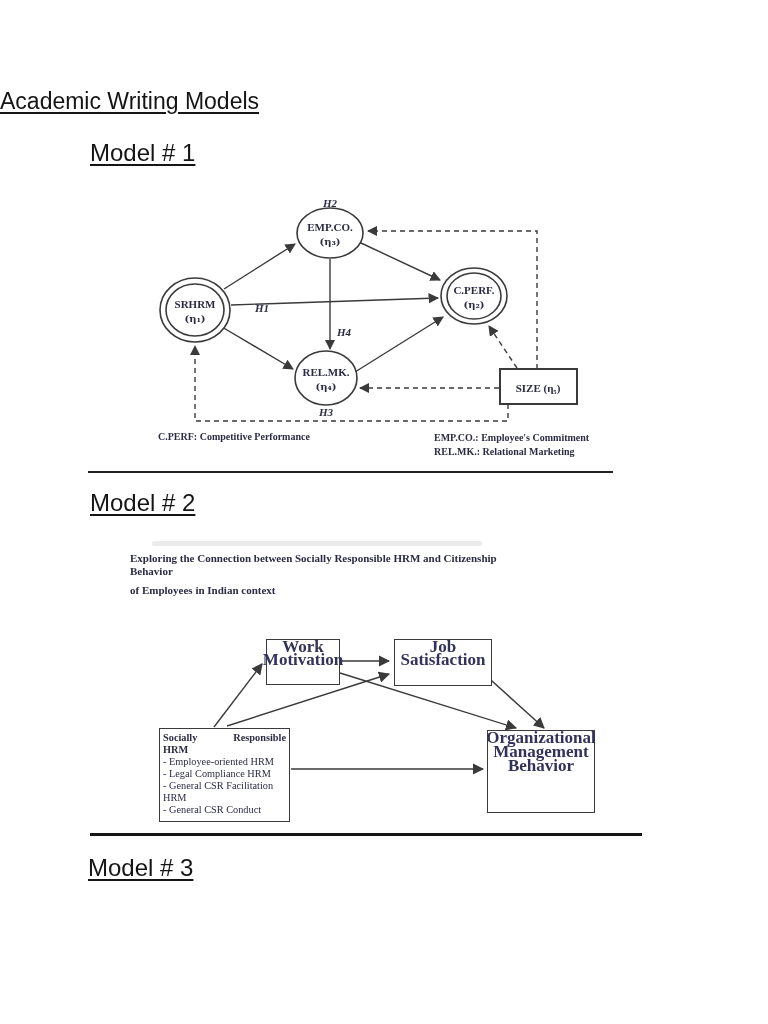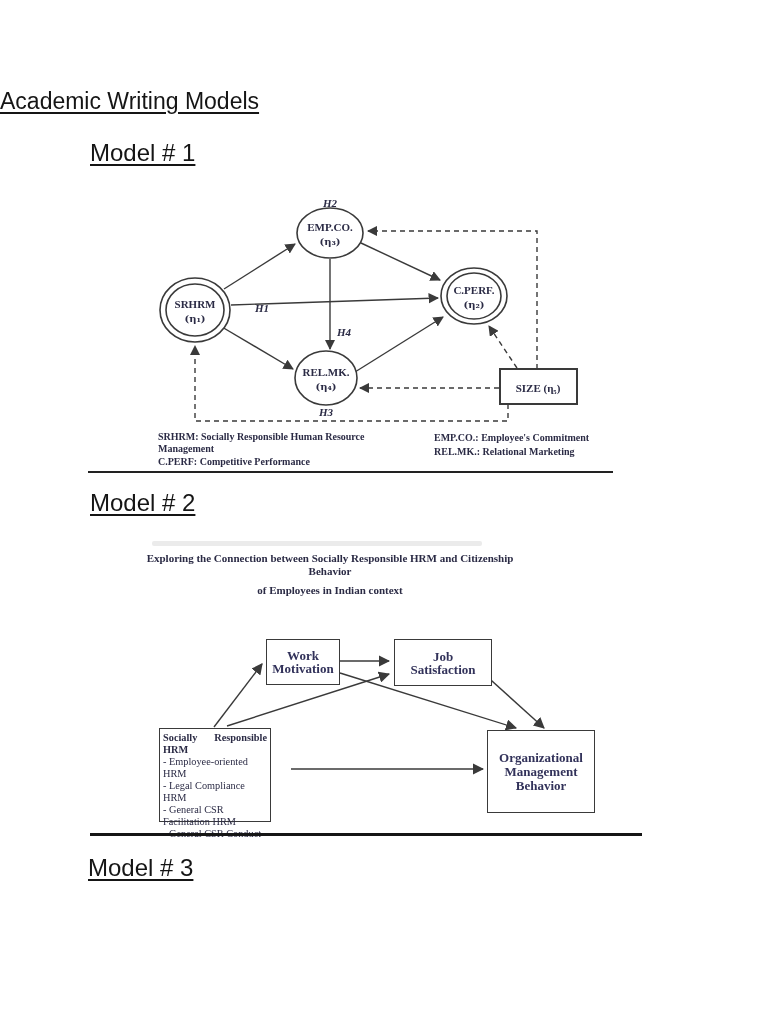--- a/index.html
+++ b/index.html
@@ -26,32 +26,32 @@
   .shape{fill:#ffffff;stroke:#3a3a3a;stroke-width:1.6;}
   .conn{stroke:#3a3a3a;stroke-width:1.4;fill:none;}
   .dash{stroke-dasharray:5,4;}
   
   .legend{font-family:"Liberation Serif", serif;font-weight:bold;font-size:10px;
           line-height:11.5px;color:#2b2b45;}
   #legend-left{left:158px;top:431px;width:248px;}
   #legend-right{left:434px;top:432px;width:250px;}
   .legend div{margin-bottom:2px;}
   
-  #m2-title{left:130px;top:552px;width:400px;text-align:center;font-weight:bold;
+  #m2-title{left:130px;top:552px;width:400px;font-weight:bold;
             font-size:11px;line-height:13px;color:#2b2b45;font-family:"Liberation Serif", serif;}
   #m2-title .t2{margin-top:6px;}
   .scan-band{left:152px;top:541px;width:330px;height:5px;background:#dadada;opacity:.55;border-radius:2px;}
   .m2box{position:absolute;background:#ffffff;border:1.6px solid #3a3a3a;box-sizing:border-box;
          font-family:"Liberation Serif", serif;color:#32325a;}
-  .m2box.center{display:flex;flex-direction:column;align-items:center;justify-content:center;
-                font-weight:bold;font-size:13px;line-height:13px;text-align:center;}
+  .m2box.center{display:flex;flex-direction:column;align-items:center;
+                font-weight:bold;font-size:17px;line-height:13px;text-align:center;}
   #box-wm{left:266px;top:639px;width:74px;height:46px;}
   #box-js{left:394px;top:639px;width:98px;height:47px;}
   #box-ocb{left:487px;top:730px;width:108px;height:83px;line-height:14px;}
-  #box-srhrm{left:159px;top:728px;width:112px;height:94px;padding:3px 3px;
+  #box-srhrm{left:159px;top:728px;width:131px;height:94px;padding:3px 3px;
              font-size:10.3px;line-height:12px;color:#2b2b45;}
   #box-srhrm .ttl{display:flex;justify-content:space-between;font-weight:bold;}
   #box-srhrm .ttl2{font-weight:bold;}
 </style>
 </head>
 <body>
 
 <div class="abs page-title">Academic Writing Models</div>
 
 <div class="abs model-heading" id="h-m1">Model # 1</div>
@@ -96,21 +96,20 @@
 
   <text class="hlab" x="344" y="336">H4</text>
   <text class="nlab" x="326" y="376">REL.MK.</text>
   <text class="eta" x="326" y="390">(η₄)</text>
   <text class="hlab" x="326" y="416">H3</text>
 
   <text class="nlab" x="538" y="392">SIZE (η₅)</text>
 </svg>
 
 <div class="abs legend" id="legend-left">
-  <div>SRHRM: Socially Responsible Human Resource Management</div>
   <div>C.PERF: Competitive Performance</div>
 </div>
 <div class="abs legend" id="legend-right">
   <div>EMP.CO.: Employee's Commitment</div>
   <div>REL.MK.: Relational Marketing</div>
 </div>
 
 <div class="abs sep" id="sep1"></div>
 
 <div class="abs model-heading" id="h-m2">Model # 2</div>

